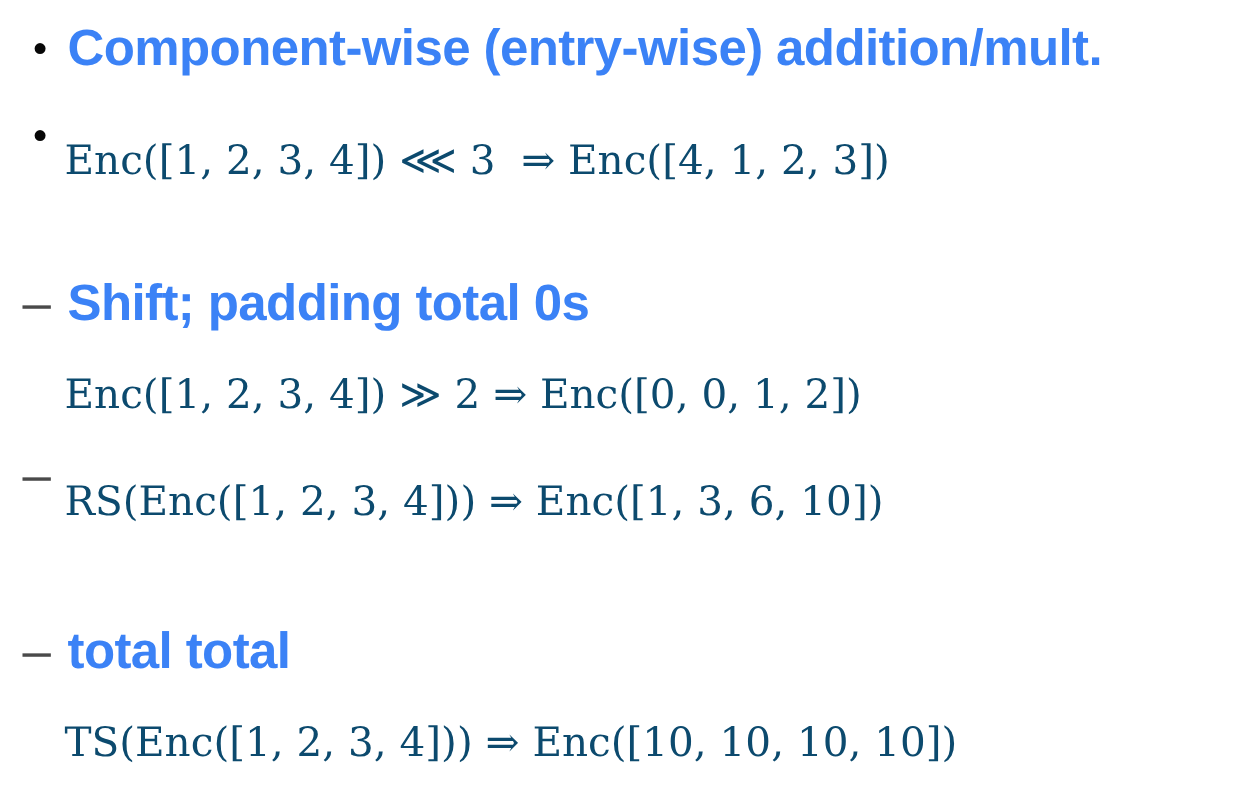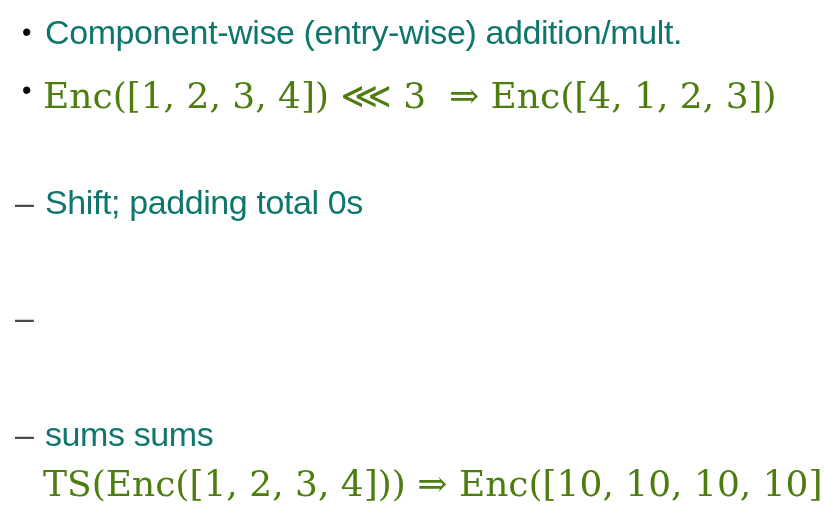--- a/index.html
+++ b/index.html
@@ -18,40 +18,41 @@
     left: 0;
     width: 824px;
     padding-left: 45px;
   }
   .label {
     display: block;
     font-size: 34px;
     line-height: 44px;
     letter-spacing: -0.4px;
     white-space: pre;
-    color: #0f766e;
+    color: #3b82f6;
+    font-weight: bold;
   }
   .marker {
     position: absolute;
     top: 0;
     line-height: 44px;
     font-size: 34px;
     color: #070707;
   }
   .item.bullet .marker { left: 22px; font-size: 27px; }
   .item.dash   .marker { left: 15px; color: #4a4a4a; }
   .math {
     display: block;
     font-family: "DejaVu Serif", "DejaVu Sans", serif;
-    font-size: 36px;
+    font-size: 27px;
     line-height: 52px;
-    margin-top: 2px;
+    margin-top: 14px;
     margin-left: -2px;
     white-space: pre;
-    color: #4d7c0f;
+    color: #0c4a6e;
   }
   .math:empty { display: none; }
   .item-0 { top: 10px; }
   .item-1 { top: 68px; }
   .item-2 { top: 180px; }
   .item-3 { top: 295px; }
   .item-4 { top: 412px; }
 </style>
 </head>
 <body>
@@ -65,25 +66,27 @@
   </div>
 
   <div class="item bullet item-1">
     <span class="marker">•</span>
     <span class="math">Enc([1, 2, 3, 4]) ⋘ 3  ⇒ Enc([4, 1, 2, 3])</span>
   </div>
 
   <div class="item dash item-2">
     <span class="marker">–</span>
     <span class="label">Shift; padding total 0s</span>
+    <span class="math">Enc([1, 2, 3, 4]) ≫ 2 ⇒ Enc([0, 0, 1, 2])</span>
   </div>
 
   <div class="item dash item-3">
     <span class="marker">–</span>
+    <span class="math">RS(Enc([1, 2, 3, 4])) ⇒ Enc([1, 3, 6, 10])</span>
   </div>
 
   <div class="item dash item-4">
     <span class="marker">–</span>
-    <span class="label">sums sums</span>
+    <span class="label">total total</span>
     <span class="math">TS(Enc([1, 2, 3, 4])) ⇒ Enc([10, 10, 10, 10])</span>
   </div>
 
 </div>
 
 </body></html>

